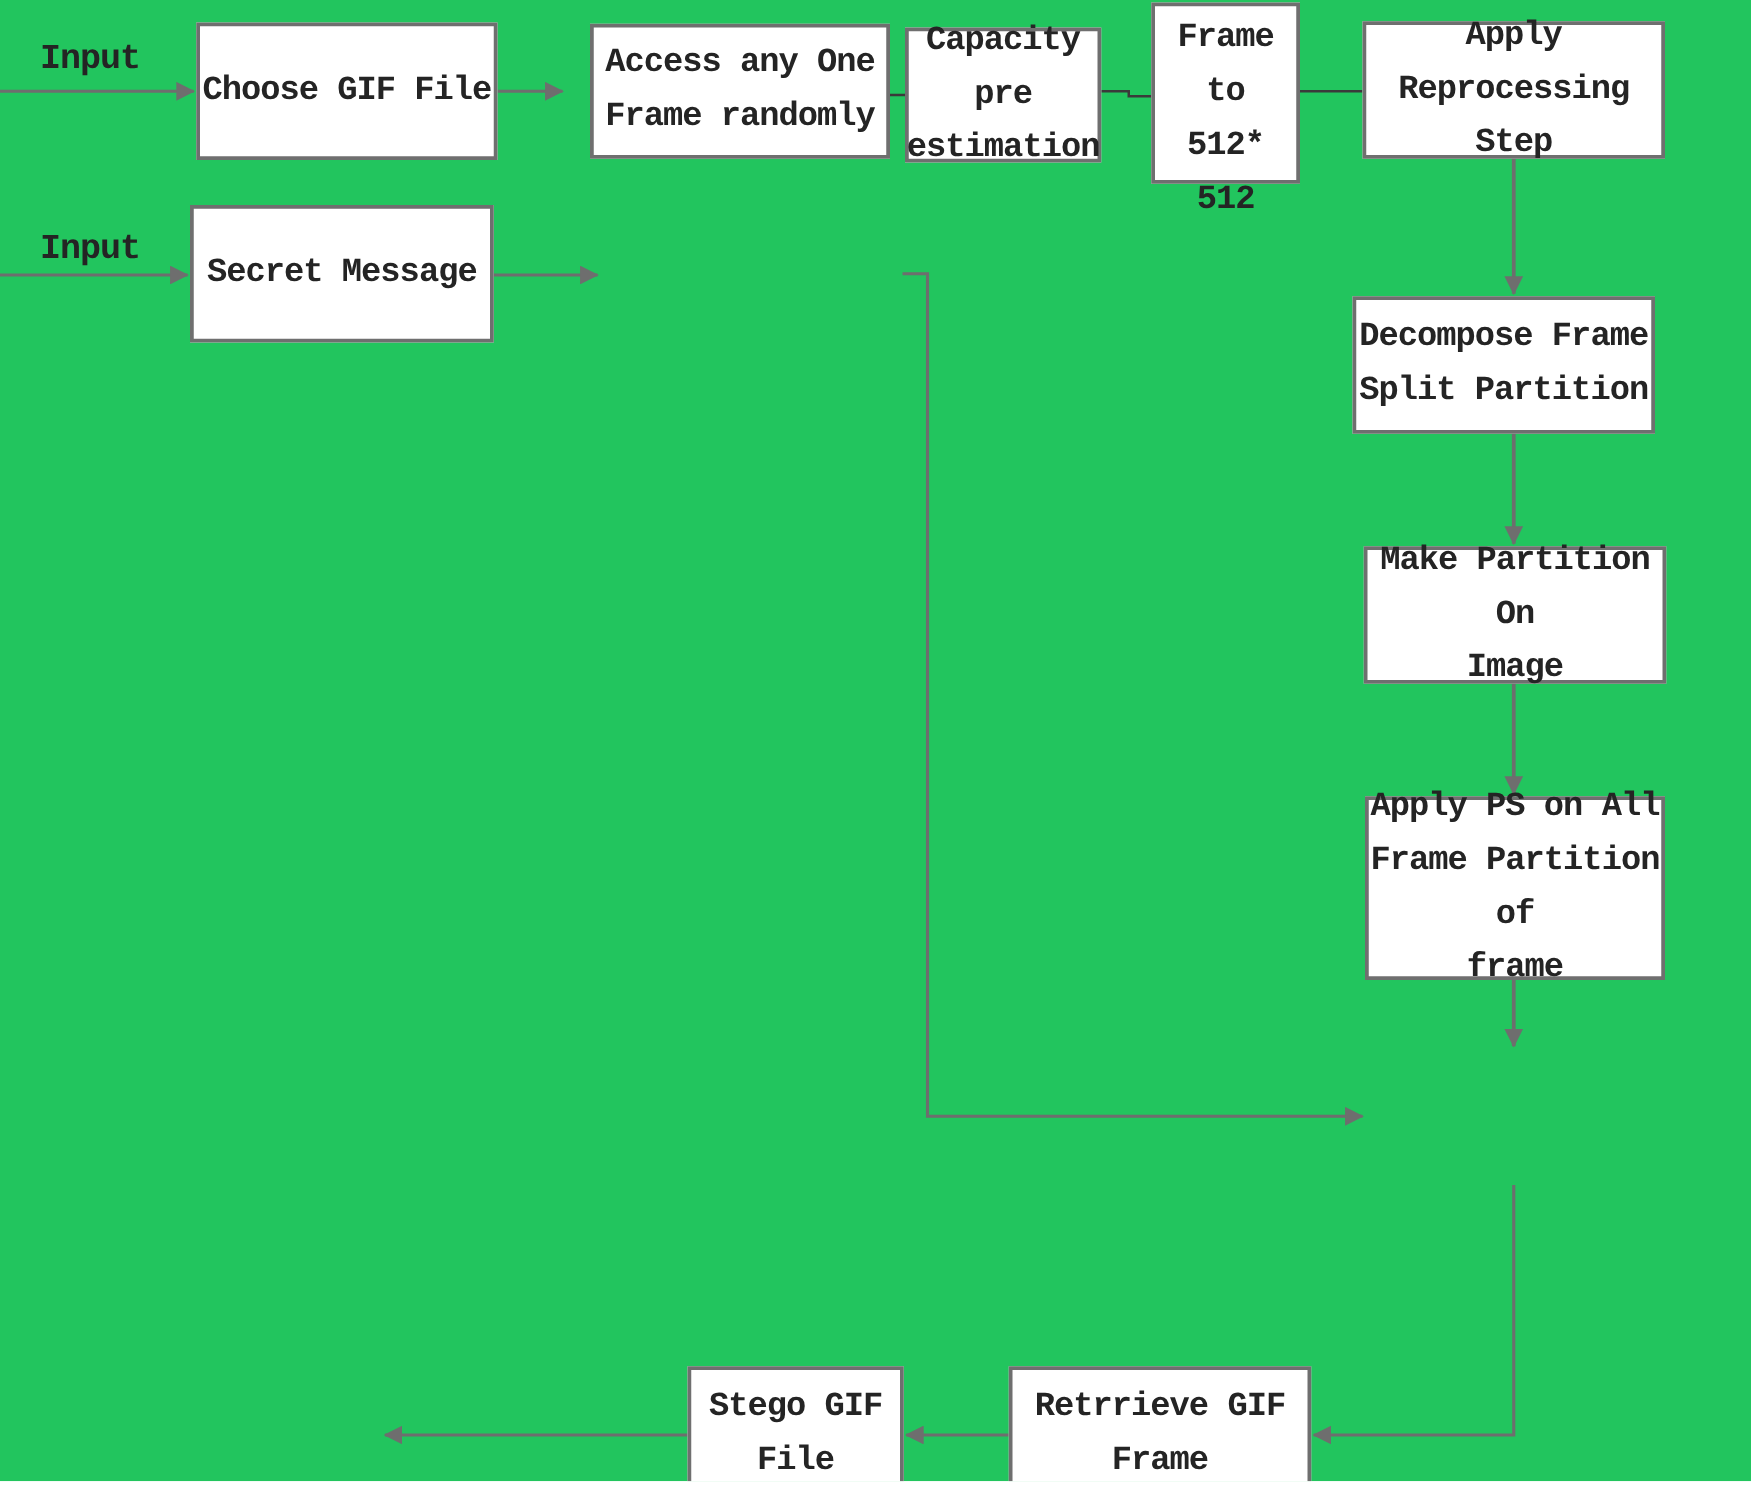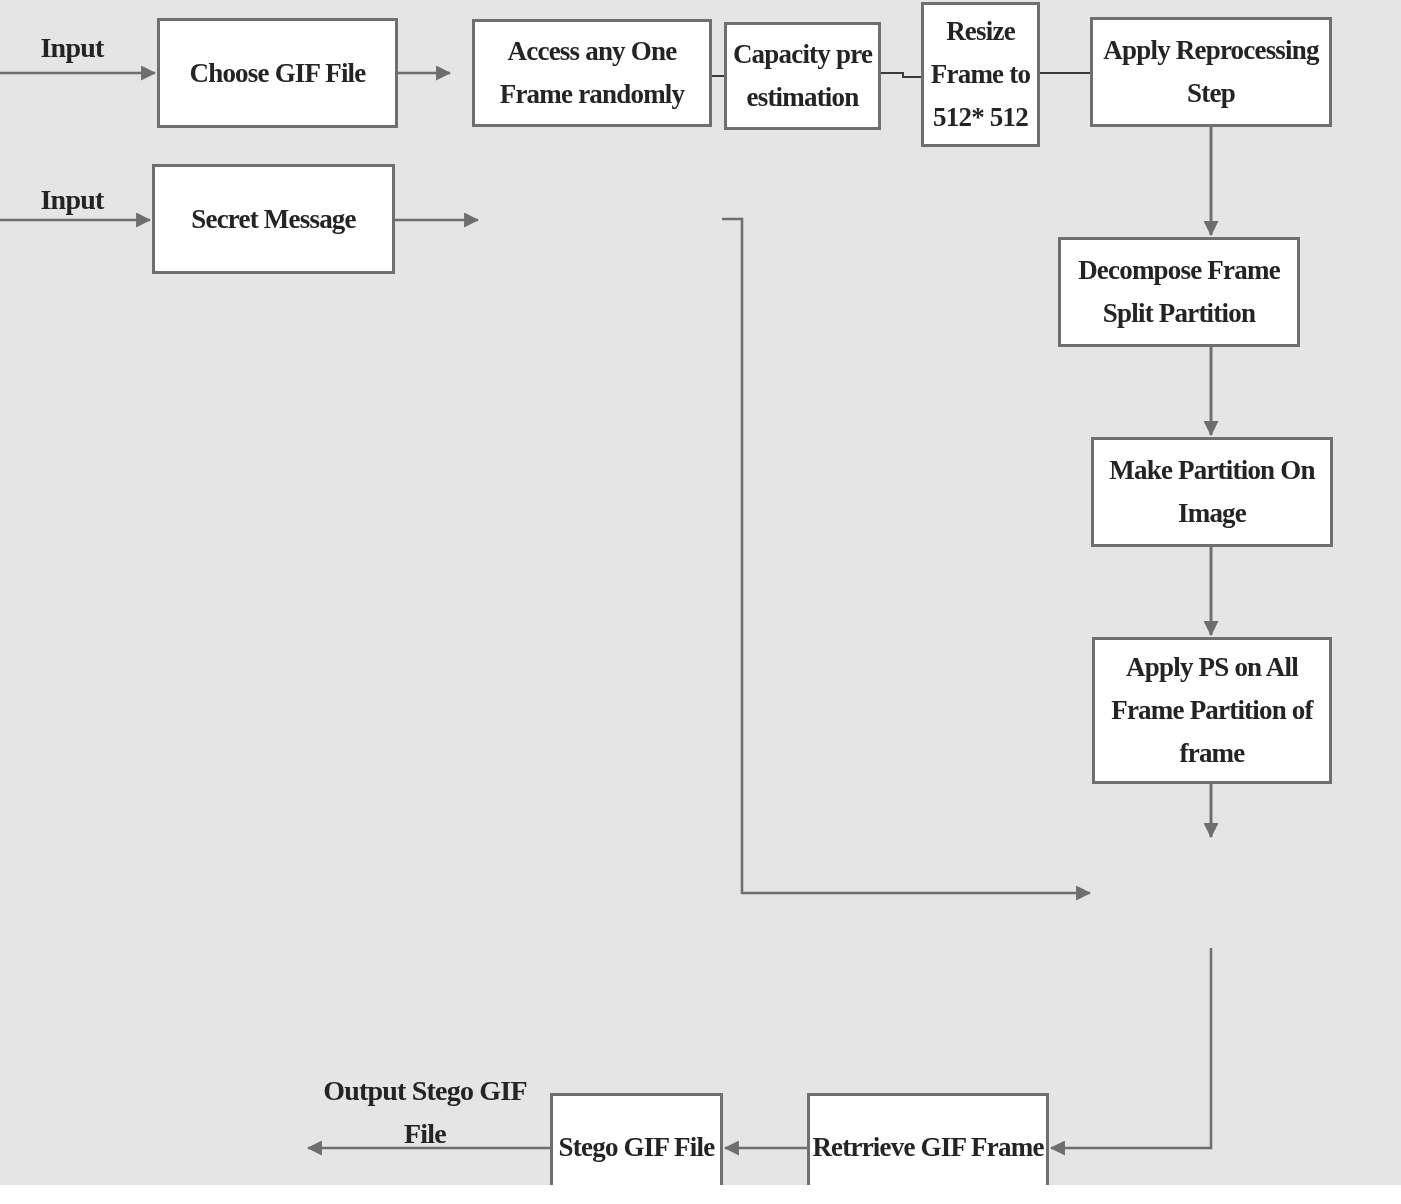--- a/index.html
+++ b/index.html
@@ -4,22 +4,22 @@
 <style>
   html, body {
     margin: 0;
     padding: 0;
     background: #ffffff;
   }
   #stage {
     position: relative;
     width: 1401px;
     height: 1185px;
-    background: #e5e5e5;
-    font-family: Liberation Serif, serif;
+    background: #22c55e;
+    font-family: Liberation Mono, monospace;
     overflow: hidden;
   }
   #wires {
     position: absolute;
     left: 0;
     top: 0;
     width: 1401px;
     height: 1204px;
   }
   .box {
@@ -51,21 +51,21 @@
     z-index: 2;
   }
   
   #box-choose-gif        { left: 157px;  top: 18px;   width: 241px; height: 110px; }
   #box-access-frame      { left: 472px;  top: 19px;   width: 240px; height: 108px; }
   #box-capacity          { left: 724px;  top: 22px;   width: 157px; height: 108px; text-align: center; }
   #box-resize            { left: 921px;  top: 2px;    width: 119px; height: 145px; }
   #box-apply-reprocess   { left: 1090px; top: 17px;   width: 242px; height: 110px; }
   #box-secret-message    { left: 152px;  top: 164px;  width: 243px; height: 110px; }
   #box-convert-binary    { left: 480px;  top: 164px;  width: 242px; height: 110px; }
-  #box-decompose         { left: 1058px; top: 237px;  width: 242px; height: 110px; }
+  #box-decompose         { left: 1082px; top: 237px;  width: 242px; height: 110px; }
   #box-make-partition    { left: 1091px; top: 437px;  width: 242px; height: 110px; }
   #box-apply-ps          { left: 1092px; top: 637px;  width: 240px; height: 147px; }
   #box-insert-secret     { left: 1092px; top: 839px;  width: 240px; height: 109px; }
   #box-retrieve          { left: 807px;  top: 1093px; width: 242px; height: 109px; }
   #box-stego             { left: 550px;  top: 1093px; width: 173px; height: 109px; }
   
   #label-input-top       { left: 20px;   top: 26px;   width: 104px; }
   #label-input-bottom    { left: 20px;   top: 178px;  width: 104px; }
   #label-embed-secret    { left: 1238px; top: 1014px; width: 163px; }
   #label-output-stego    { left: 310px;  top: 1069px; width: 230px; }
@@ -100,22 +100,20 @@
     <path d="M722,219 H742 V893 H1090" fill="none" stroke="#6e6e6e" stroke-width="2.5" marker-end="url(#arrowhead)"></path>
 
     <path d="M1211,948 V1148 H1051" fill="none" stroke="#6e6e6e" stroke-width="2.5" marker-end="url(#arrowhead)"></path>
 
     <path d="M807,1148 H725" fill="none" stroke="#6e6e6e" stroke-width="2.5" marker-end="url(#arrowhead)"></path>
     <path d="M550,1148 H308" fill="none" stroke="#6e6e6e" stroke-width="2.5" marker-end="url(#arrowhead)"></path>
   </svg>
 
   <div class="flabel" id="label-input-top">Input</div>
   <div class="flabel" id="label-input-bottom">Input</div>
-  <div class="flabel" id="label-output-stego">Output Stego GIF
-File</div>
 
   <div class="box" id="box-choose-gif">Choose GIF File</div>
   <div class="box" id="box-access-frame">Access any One
 Frame randomly</div>
   <div class="box" id="box-capacity">Capacity pre
 estimation</div>
   <div class="box" id="box-resize">Resize
 Frame to
 512* 512</div>
   <div class="box" id="box-secret-message">Secret Message</div>

